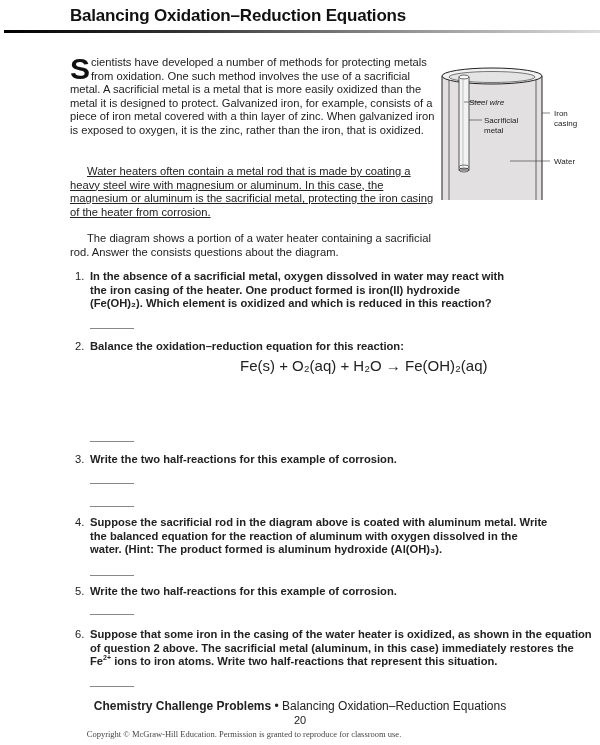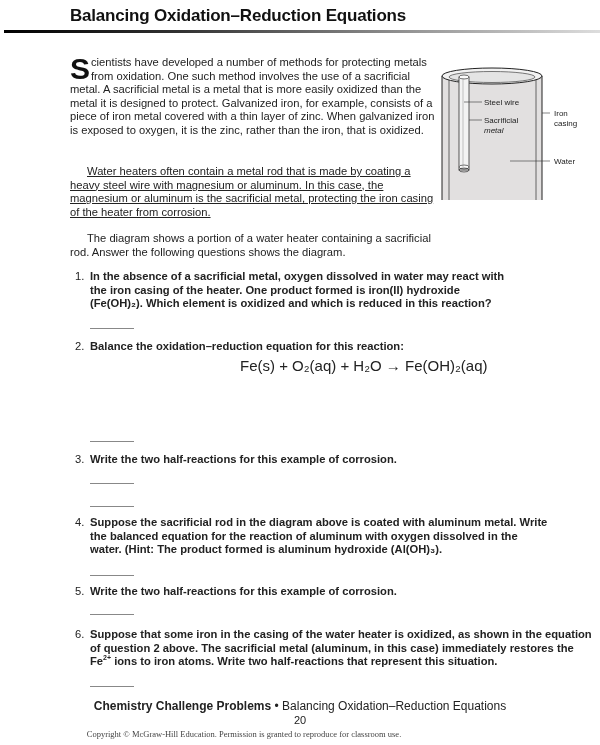--- a/index.html
+++ b/index.html
@@ -89,34 +89,34 @@
     <ellipse cx="24" cy="37" rx="5" ry="2" fill="#fafafa" stroke="#333" stroke-width="0.7"></ellipse>
     <ellipse cx="24" cy="127" rx="5" ry="2" fill="#fafafa" stroke="#333" stroke-width="0.7"></ellipse>
     <ellipse cx="24" cy="130" rx="5" ry="2" fill="none" stroke="#333" stroke-width="0.7"></ellipse>
     <line x1="23" y1="38" x2="23" y2="127" stroke="#888" stroke-width="0.5"></line>
 
     <line x1="24" y1="62" x2="42" y2="62" stroke="#333" stroke-width="0.6"></line>
     <line x1="29" y1="80" x2="42" y2="80" stroke="#333" stroke-width="0.6"></line>
     <line x1="102" y1="73" x2="110" y2="73" stroke="#333" stroke-width="0.6"></line>
     <line x1="70" y1="121" x2="110" y2="121" stroke="#333" stroke-width="0.6"></line>
   </svg>
-  <span class="dlabel" style="left:44px; top:58px;">Steel wire</span>
+  <span class="dlabel" style="left:29px; top:58px;font-style:italic;">Steel wire</span>
   <span class="dlabel" style="left:44px; top:76px;">Sacrificial</span>
-  <span class="dlabel" style="left:44px; top:86px;font-style:italic;">metal</span>
+  <span class="dlabel" style="left:44px; top:86px;">metal</span>
   <span class="dlabel" style="left:114px; top:69px;">Iron</span>
   <span class="dlabel" style="left:114px; top:79px;">casing</span>
   <span class="dlabel" style="left:114px; top:117px;">Water</span>
 </div>
 
 <div class="para2">
   <span class="indent"></span><span>Water heaters often contain a metal rod that is made by coating a heavy steel wire with magnesium or aluminum. In this case, the magnesium or aluminum is the sacrificial metal, protecting the iron casing of the heater from corrosion.</span>
 </div>
 
 <div class="para3">
-  <span class="indent"></span><span>The diagram shows a portion of a water heater containing a sacrificial rod. Answer the following questions shows the diagram.</span>
+  <span class="indent"></span><span>The diagram shows a portion of a water heater containing a sacrificial rod. Answer the consists questions about the diagram.</span>
 </div>
 
 <div class="q" style="top:270px; width:440px;">
   <span class="num">1.</span>
   <span class="txt">In the absence of a sacrificial metal, oxygen dissolved in water may react with the iron casing of the heater. One product formed is iron(II) hydroxide (Fe(OH)₂). Which element is oxidized and which is reduced in this reaction?</span>
 </div>
 <div class="blank" style="top:328px;"></div>
 
 <div class="q" style="top:340px; width:440px;">
   <span class="num">2.</span>

